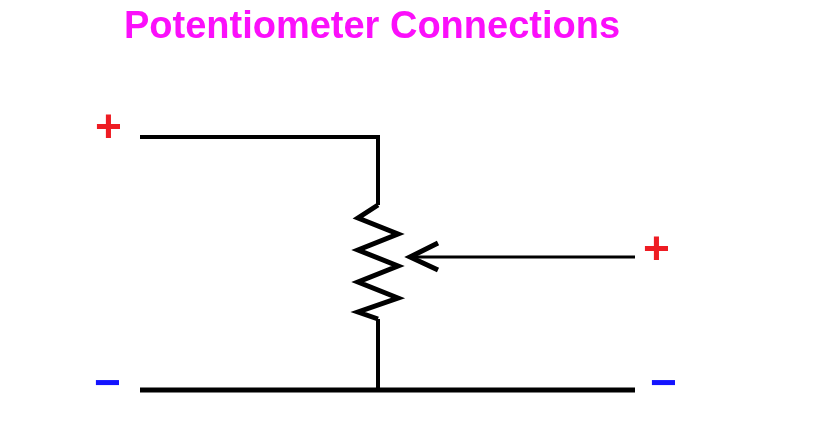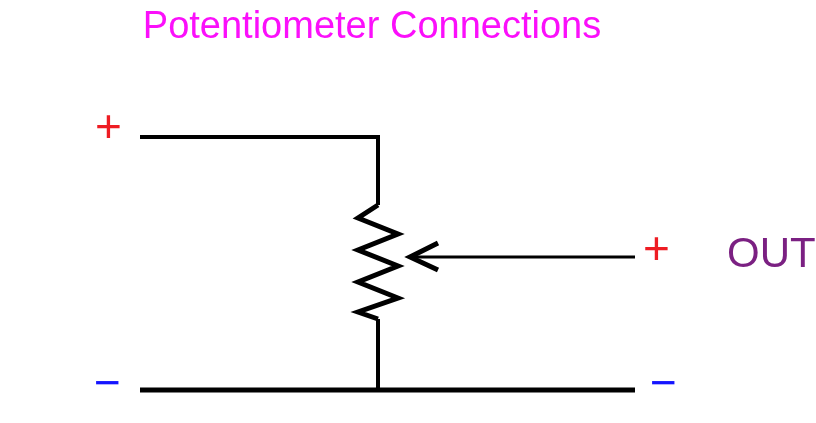--- a/index.html
+++ b/index.html
@@ -15,21 +15,21 @@
     background: #ffffff;
     overflow: hidden;
   }
   .schematic-svg {
     position: absolute;
     left: 0;
     top: 0;
   }
   .lbl {
     position: absolute;
-    font-weight: normal;
+    font-weight: bold;
     line-height: 1;
     white-space: nowrap;
     user-select: none;
   }
   .title {
     left: 0;
     top: 6px;
     width: 744px;
     text-align: center;
     font-size: 38px;
@@ -77,21 +77,20 @@
     <path d="M 140 390 H 635" fill="none" stroke="#000000" stroke-width="5"></path>
 
     <path d="M 412 257 H 635" fill="none" stroke="#000000" stroke-width="3"></path>
 
     <polyline points="438,243 410,257 438,270" fill="none" stroke="#000000" stroke-width="5" stroke-linejoin="miter"></polyline>
   </svg>
 
   <div class="lbl title">Potentiometer Connections</div>
 
 
-  <div class="lbl out-label">OUT</div>
 
   <div class="lbl plus plus-top-left">+</div>
 
   <div class="lbl plus plus-out-right">+</div>
 
   <div class="lbl minus minus-bottom-left">−</div>
 
   <div class="lbl minus minus-bottom-right">−</div>
 
 </div>

